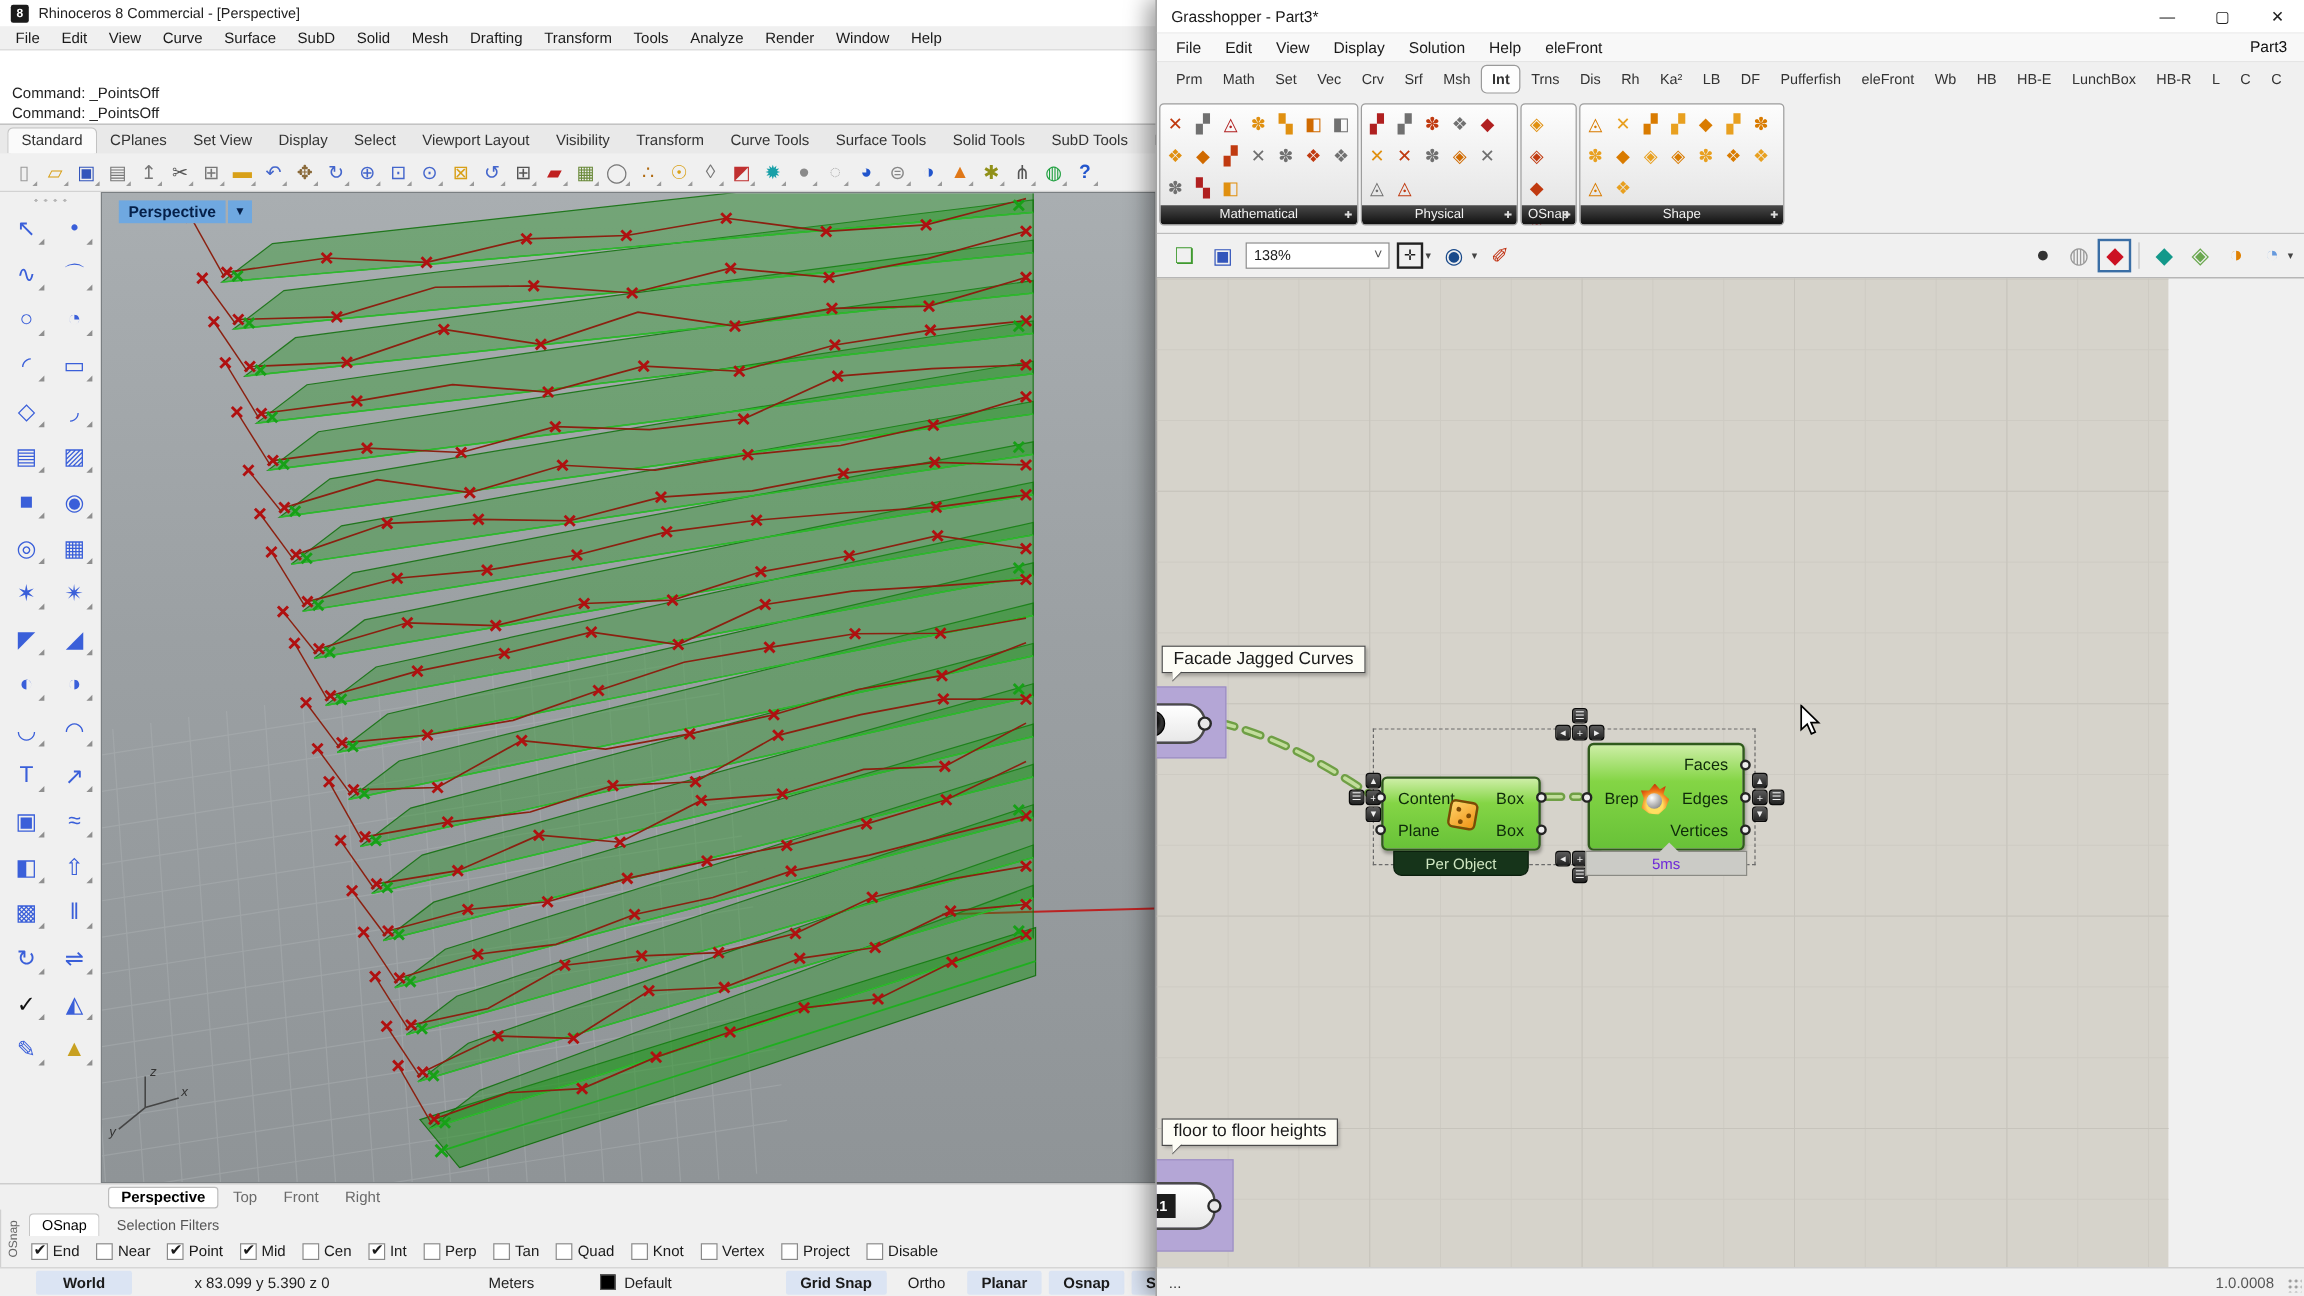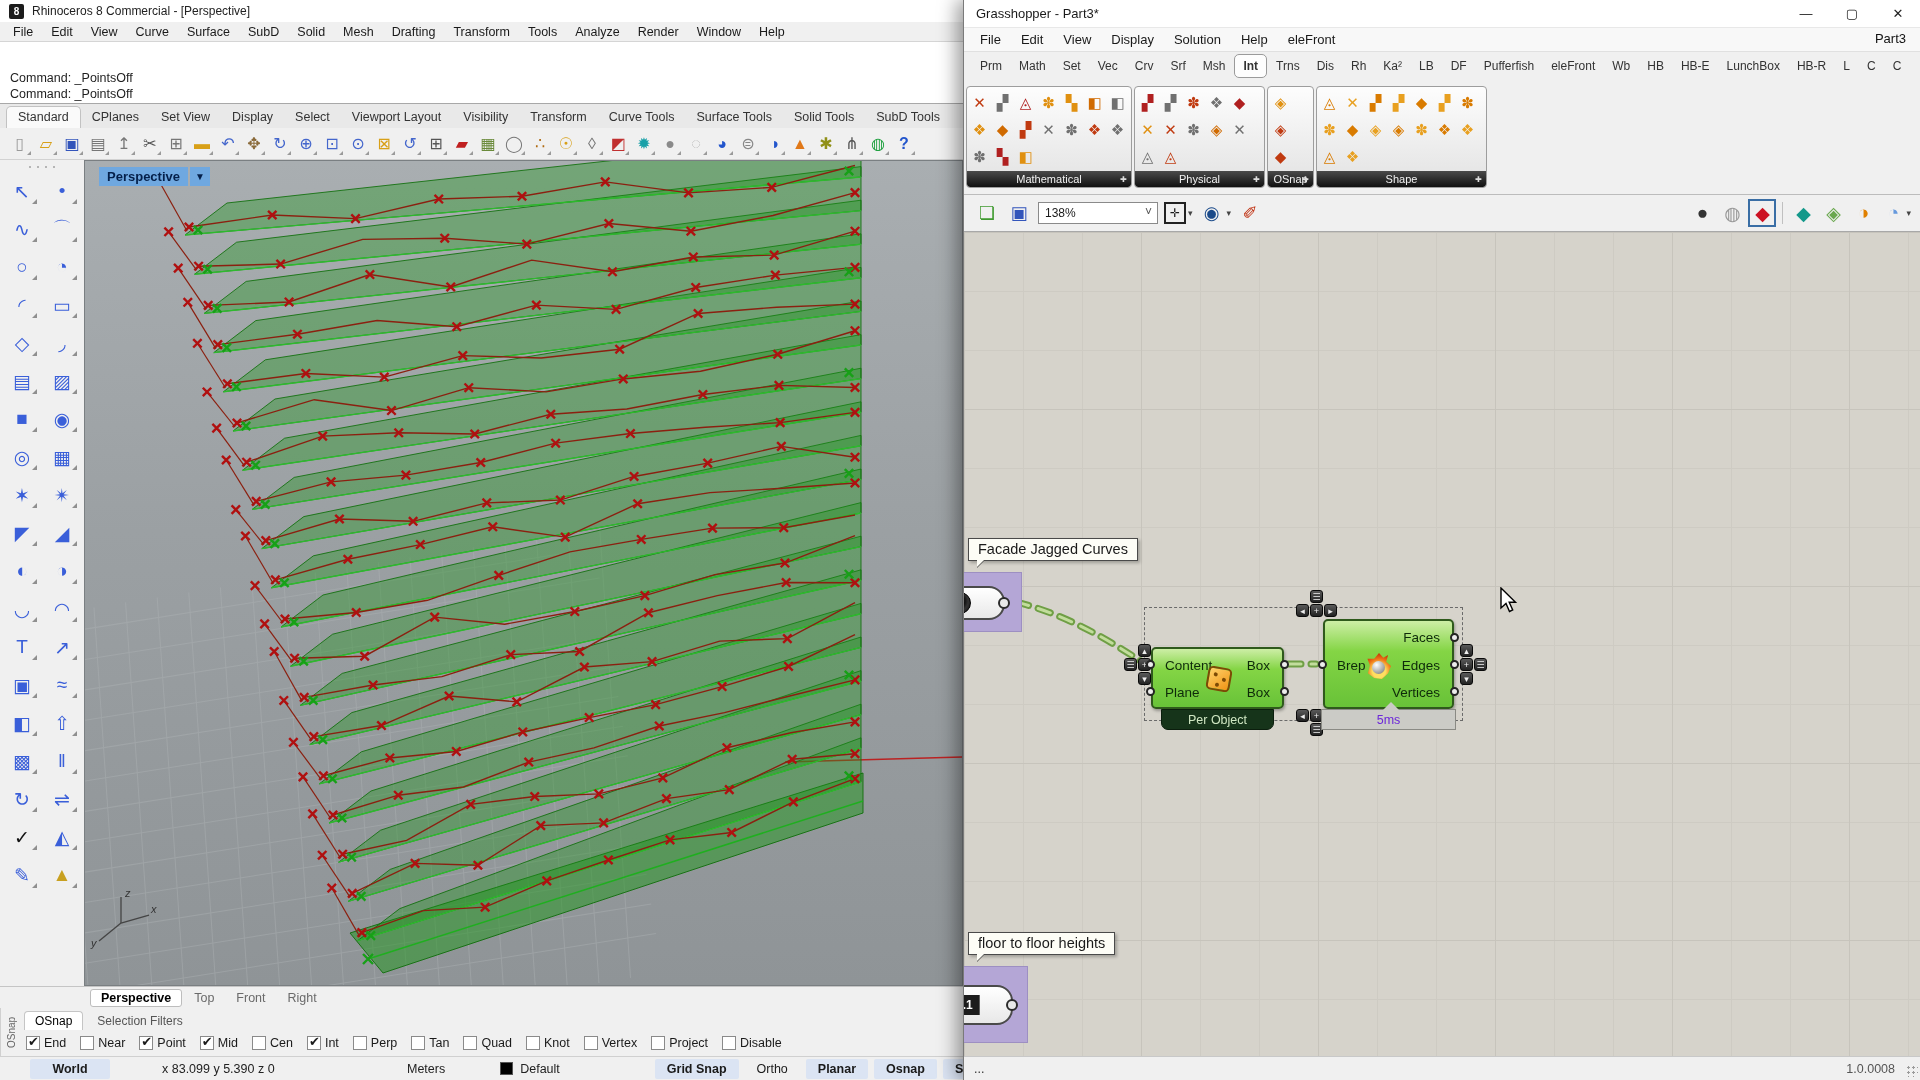--- a/index.html
+++ b/index.html
@@ -81,21 +81,21 @@
   .cbicon { width:26px; height:26px; display:flex; align-items:center; justify-content:center; font-size:18px; }
   .gh-zoom { width:120px; height:22px; background:#fff; border:1px solid #8a8a8a; font-size:12px; display:flex; align-items:center; padding-left:6px; position:relative; }
   .gh-zoom::after { content:"˅"; position:absolute; right:5px; top:2px; color:#555; }
   .mini-dd { font-size:9px; color:#444; margin-left:-4px; }
   .gemrow { margin-left:auto; display:flex; align-items:center; gap:4px; }
   .gem { width:26px; height:26px; display:flex; align-items:center; justify-content:center; font-size:19px; }
   .gem.sel { outline:2px solid #3a6ea5; outline-offset:-1px; }
   .gemsep { width:1px; height:22px; background:#c0c0c0; margin:0 3px; }
 
   
-  .gh-canvas { position:absolute; left:0; top:232px; width:957px; height:824px; overflow:hidden;
+  .gh-canvas { position:absolute; left:0; top:232px; width:843px; height:824px; overflow:hidden;
     background-color:#d6d3cb;
     background-image:
       linear-gradient(#c7c4bc 1px,transparent 1px), linear-gradient(90deg,#c7c4bc 1px,transparent 1px),
       linear-gradient(#cecbc3 1px,transparent 1px), linear-gradient(90deg,#cecbc3 1px,transparent 1px);
     background-size:177px 177px,177px 177px,59px 59px,59px 59px; }
   .tooltip { position:absolute; background:#fdfdf6; border:1px solid #4a4a4a; box-shadow:2px 2px 3px rgba(0,0,0,.25); font-size:14.5px; padding:2px 9px 3px; white-space:nowrap; }
   .tooltip::after { content:""; position:absolute; left:8px; bottom:-7px; width:0; height:0; border-top:8px solid #fdfdf6; border-right:8px solid transparent; filter:drop-shadow(0 1px 0 #4a4a4a); }
   .ppanel { position:absolute; background:#b4a6d6; border:1px solid #9d8fc2; }
   .capsule { position:absolute; background:linear-gradient(#ffffff,#e8e8e8); border:2px solid #4a4a4a; border-radius:16px; display:flex; align-items:center; }
   .cap-icon { width:22px; height:22px; margin-left:4px; border-radius:50%; background:radial-gradient(circle at 40% 40%, #555 15%, #111 40%, #333 60%, #0a0a0a 100%); border:1px solid #000; }

